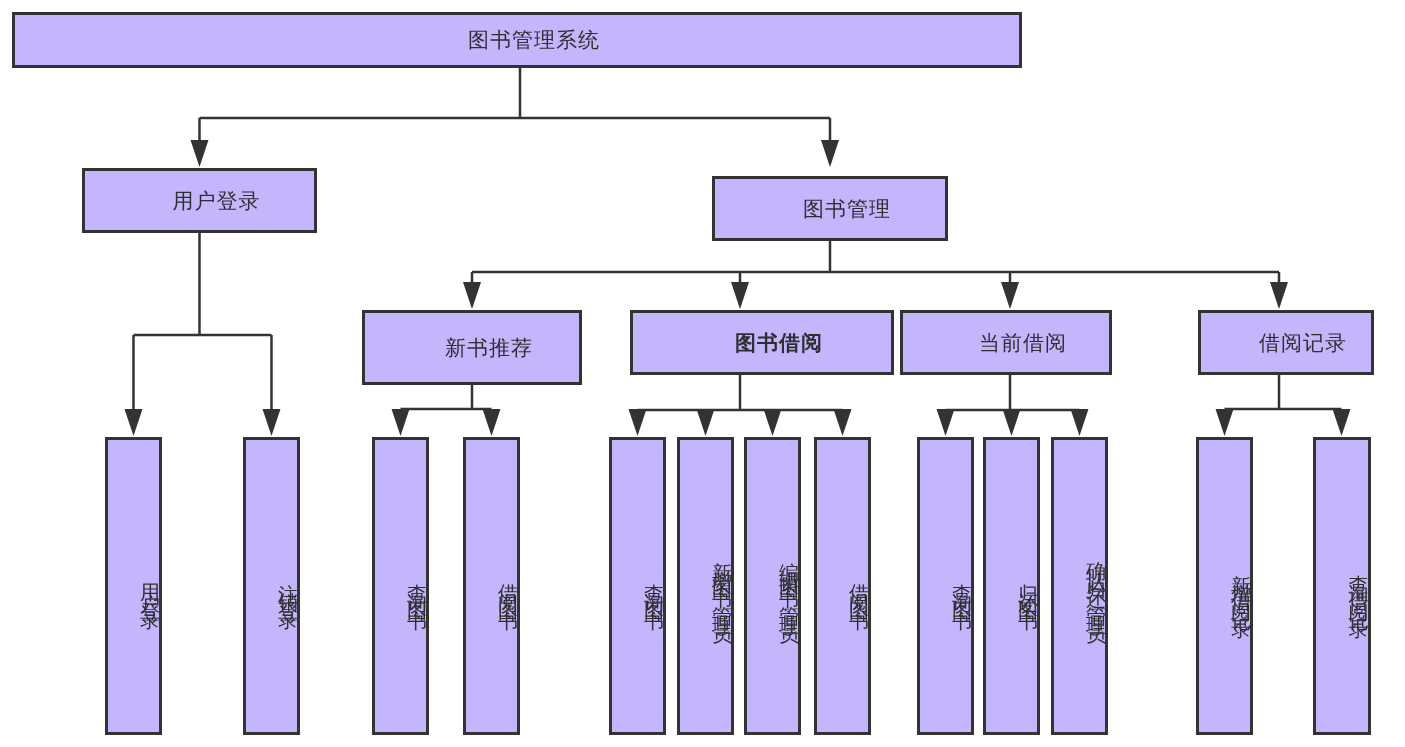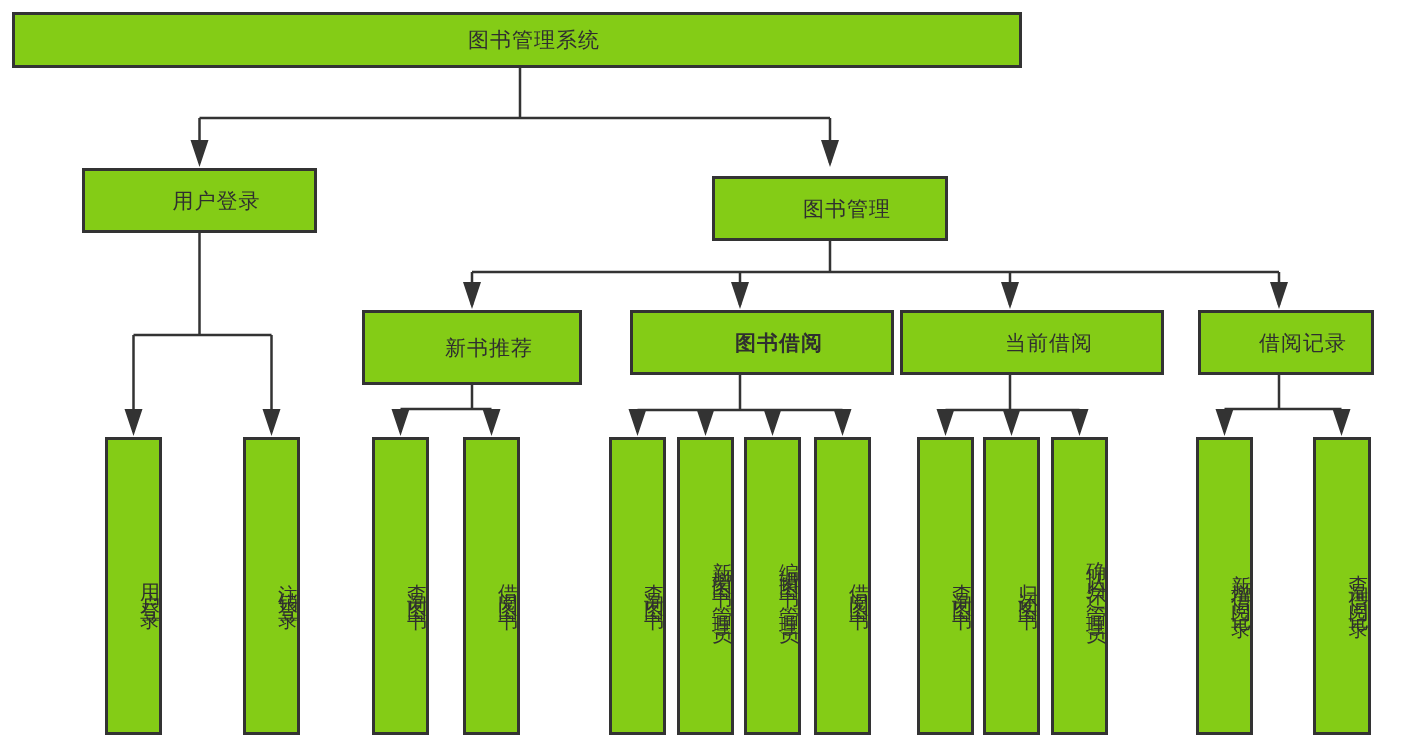--- a/index.html
+++ b/index.html
@@ -12,21 +12,21 @@
     background: #ffffff;
     overflow: hidden;
   }
   .stage svg {
     position: absolute;
     left: 0; top: 0;
     z-index: 0;
   }
   .node {
     position: absolute;
-    background: #84cc16;
+    background: #c4b5fd;
     border: 3px solid #333333;
     display: flex;
     align-items: center;
     justify-content: center;
     color: #2f2f2f;
     z-index: 1;
     padding-left: 34px;
   }
   .hbox { font-size: 21px; letter-spacing: 1px; }
   .vbox .vlabel {
@@ -93,21 +93,21 @@
   <div class="node hbox" style="left:712px; top:176px; width:236px; height:65px;">
     <span>图书管理</span>
   </div>
 
   <div class="node hbox" style="left:362px; top:310px; width:220px; height:75px;">
     <span>新书推荐</span>
   </div>
   <div class="node hbox" style="left:630px; top:310px; width:264px; height:65px;font-weight:bold;">
     <span>图书借阅</span>
   </div>
-  <div class="node hbox" style="left:900px; top:310px; width:264px; height:65px;">
+  <div class="node hbox" style="left:900px; top:310px; width:212px; height:65px;">
     <span>当前借阅</span>
   </div>
   <div class="node hbox" style="left:1198px; top:310px; width:176px; height:65px;">
     <span>借阅记录</span>
   </div>
 
   <div class="node vbox" style="left:105px; top:437px; width:57px; height:298px;">
     <span class="vlabel">用户登录</span>
   </div>
   <div class="node vbox" style="left:243px; top:437px; width:57px; height:298px;">

